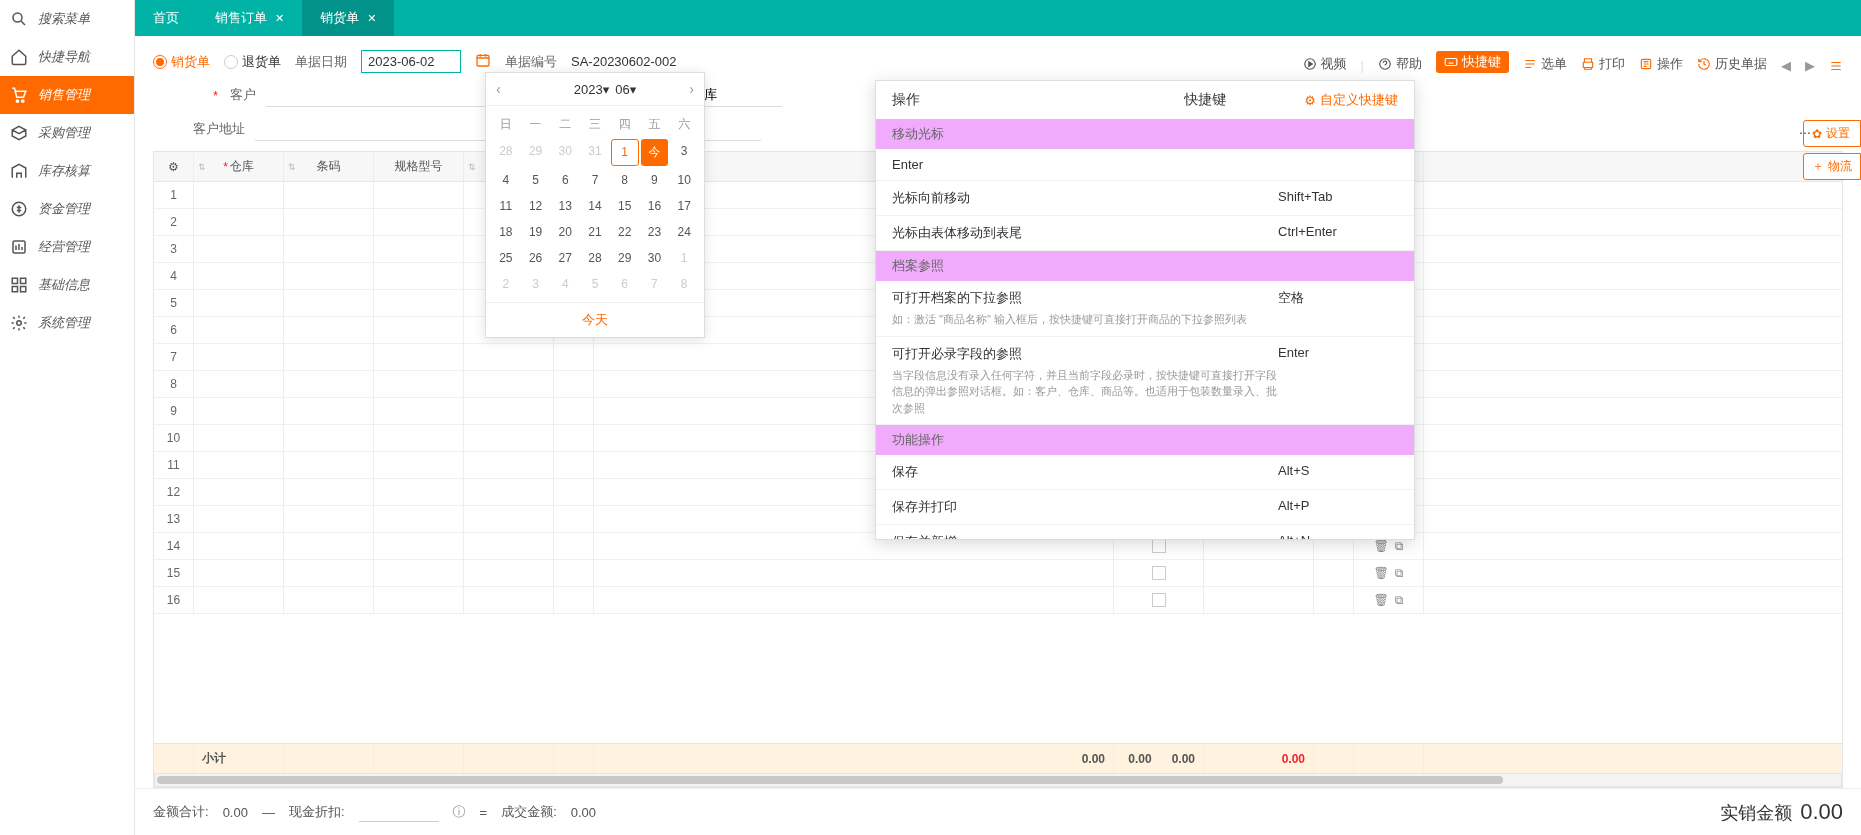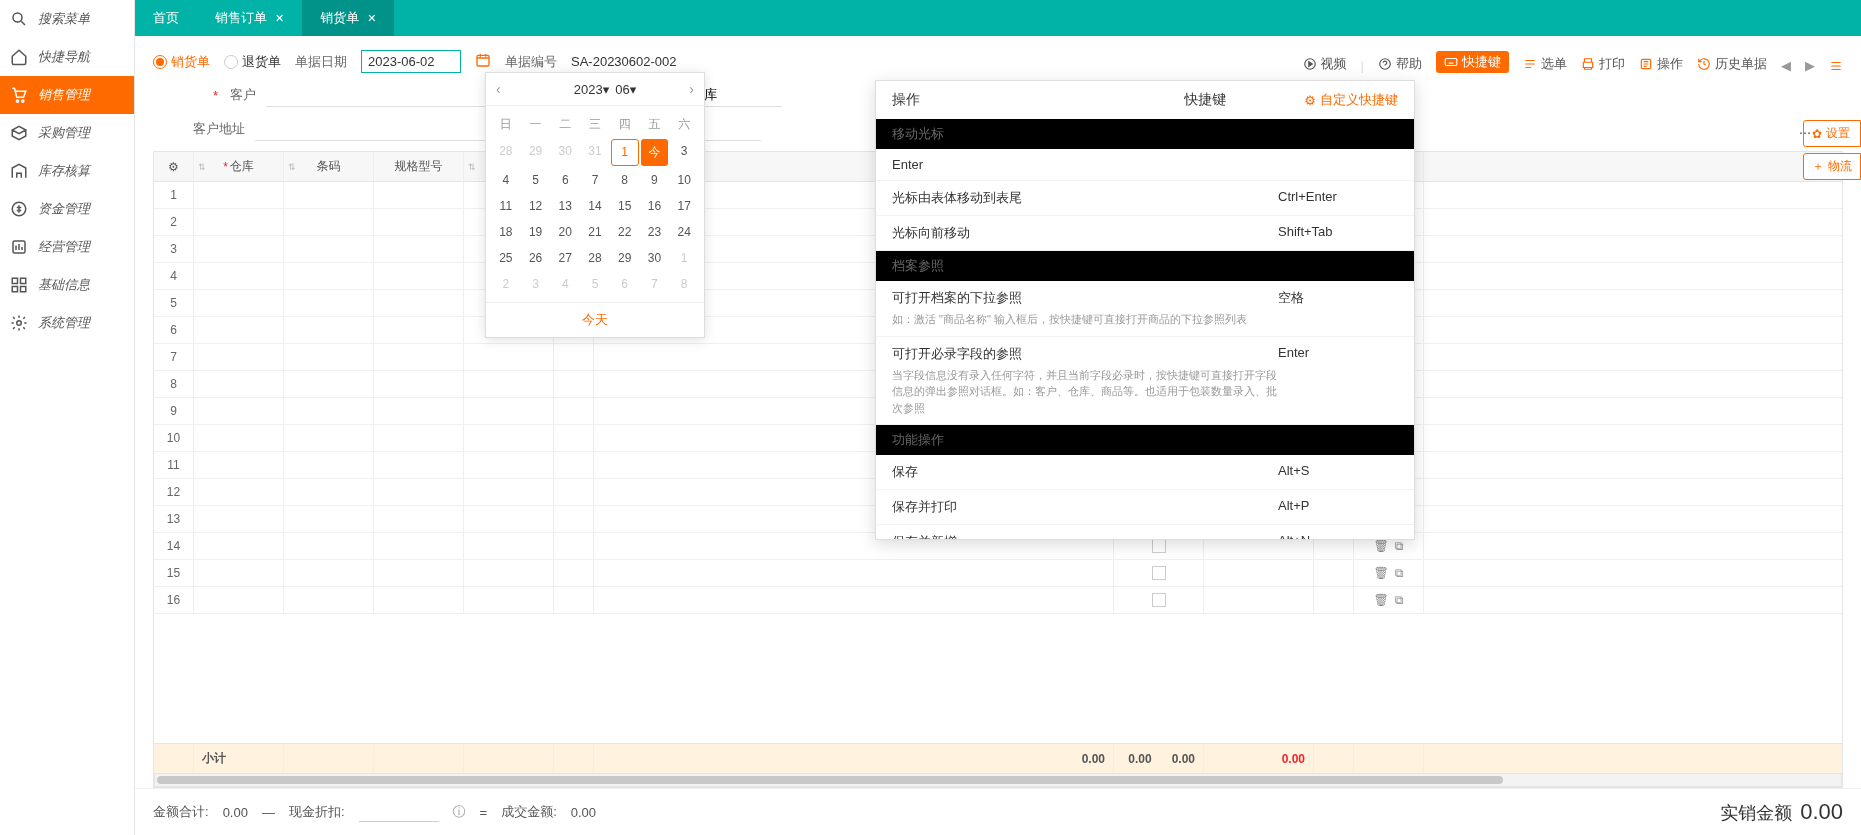--- a/index.html
+++ b/index.html
@@ -85,21 +85,21 @@
 .cal-grid .day.today { background:#ff6a00; color:#fff; }
 .cal-grid .day.sel { border:1px solid #ff6a00; color:#ff6a00; }
 .cal-foot { text-align:center; padding:8px; border-top:1px solid #eee; color:#ff6a00; cursor:pointer; font-size:13px; }
 
 
 .shortcut-panel { position:absolute; top:80px; left:740px; width:540px; background:#fff; border:1px solid #ddd; box-shadow:0 4px 16px rgba(0,0,0,0.15); z-index:30; max-height:460px; overflow:auto; }
 .sp-head { display:flex; padding:10px 16px; align-items:center; }
 .sp-head .col1 { flex:1; font-size:14px; color:#333; }
 .sp-head .col2 { flex:0 0 120px; font-size:14px; color:#333; }
 .sp-head .custom { color:#ff6a00; display:flex; align-items:center; gap:4px; cursor:pointer; font-size:13px; }
-.sp-section { background:#000000; padding:6px 16px; color:#666; font-size:13px; }
+.sp-section { background:#f0abfc; padding:6px 16px; color:#666; font-size:13px; }
 .sp-row { display:flex; padding:8px 16px; border-bottom:1px solid #f2f2f2; }
 .sp-row .op { flex:1; font-size:13px; color:#333; }
 .sp-row .desc { color:#999; font-size:11px; margin-top:4px; line-height:1.5; }
 .sp-row .key { flex:0 0 120px; font-size:13px; color:#333; }
 
 
 .c-idx{width:40px;flex:none}
 .c-gear{width:40px;flex:none}
 .c-wh{width:90px;flex:none}
 .c-bar{width:90px;flex:none}
@@ -814,29 +814,29 @@
           <span>自定义快捷键</span>
         </span>
       </div>
       <div id="sp-body">
           <div class="sp-section">移动光标</div>
           <div class="sp-row">
             <div class="key">Enter</div>
           </div>
           <div class="sp-row">
             <div class="op">
-              <div>光标由表体移动到表尾</div>
-            </div>
-            <div class="key">Ctrl+Enter</div>
+              <div>光标向前移动</div>
+            </div>
+            <div class="key">Shift+Tab</div>
           </div>
           <div class="sp-row">
             <div class="op">
-              <div>光标向前移动</div>
-            </div>
-            <div class="key">Shift+Tab</div>
+              <div>光标由表体移动到表尾</div>
+            </div>
+            <div class="key">Ctrl+Enter</div>
           </div>
           <div class="sp-section">档案参照</div>
           <div class="sp-row">
             <div class="op">
               <div>可打开档案的下拉参照</div>
               <div class="desc">如：激活 "商品名称" 输入框后，按快捷键可直接打开商品的下拉参照列表</div>
             </div>
             <div class="key">空格</div>
           </div>
           <div class="sp-row">

